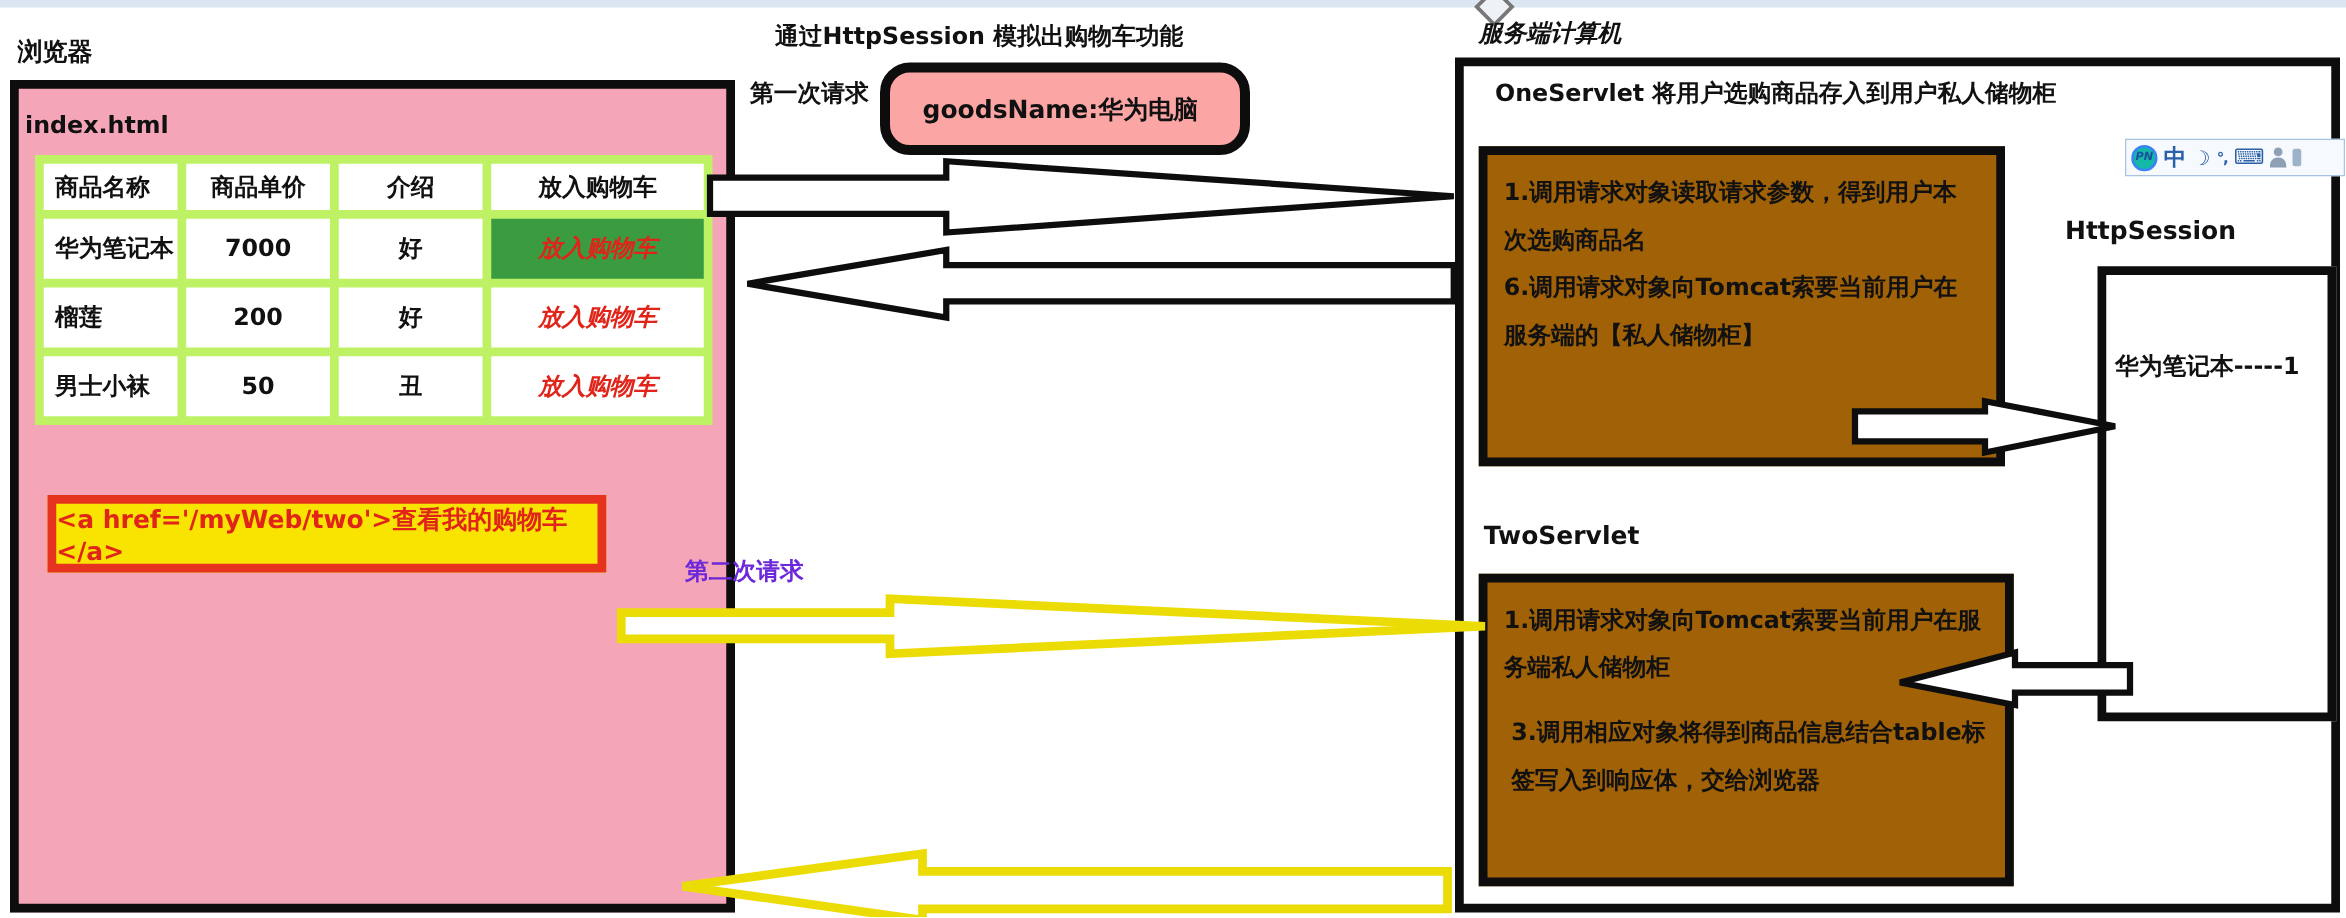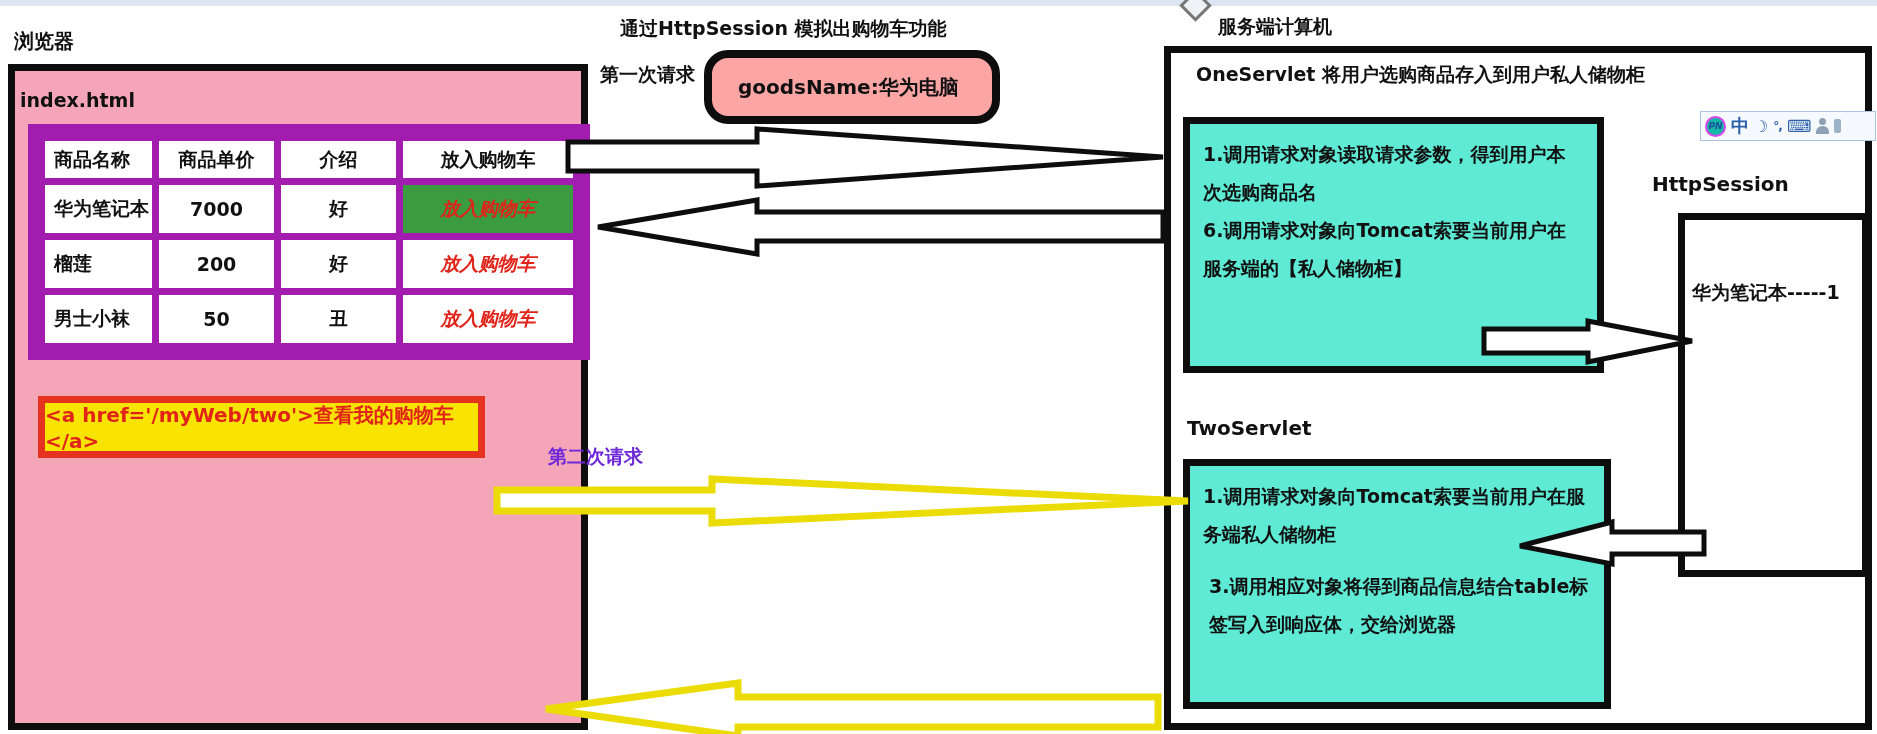--- a/index.html
+++ b/index.html
@@ -5,48 +5,48 @@
   html,body{margin:0;padding:0;background:#fff;}
   .canvas{
     position:relative;width:1877px;height:734px;background:#ffffff;overflow:hidden;
     font-family:"DejaVu Sans","Liberation Sans",sans-serif;font-weight:bold;color:#111;
   }
   .topstrip{position:absolute;left:0;top:0;width:1877px;height:6px;background:#dce6f3;}
   .abs{position:absolute;}
   .label{font-size:19px;white-space:nowrap;}
   
   .browser-box{left:8px;top:64px;width:580px;height:666px;background:#f4a6b8;border:7px solid #0d0d0d;box-sizing:border-box;}
-  .goods-grid{left:28px;top:124px;display:grid;grid-template-columns:107px 115px 115px 170px;grid-auto-rows:auto;background:#a21caf;gap:7px;padding:17px;}
+  .goods-grid{left:28px;top:124px;display:grid;grid-template-columns:107px 115px 115px 170px;grid-auto-rows:auto;background:#bef264;gap:7px;padding:7px;}
   .cell{background:#fff;font-size:19px;display:flex;align-items:center;justify-content:center;height:48px;}
   .cell.h{height:37px;}
   .cell.name{justify-content:flex-start;padding-left:9px;}
   .cell.action{color:#e02419;font-style:italic;}
   .cell.action.green{background:#3a9b41;}
   .cart-link{left:38px;top:396px;width:447px;height:62px;background:#f8e400;border:7px solid #e63320;box-sizing:border-box;
     display:flex;align-items:center;justify-content:center;color:#e02419;font-size:20px;}
   
   .main-title{left:620px;top:16px;}
   .req1{left:600px;top:62px;}
   .req2{left:548px;top:444px;color:#6d28d9;text-align:right;}
   .goods-box{left:704px;top:50px;width:296px;height:74px;background:#fca5a5;border:8px solid #0d0d0d;border-radius:24px;box-sizing:border-box;
     display:flex;align-items:center;padding-left:26px;font-size:20px;}
   
   .server-box{left:1164px;top:46px;width:708px;height:684px;background:#fff;border:7px solid #0d0d0d;box-sizing:border-box;}
-  .pinkpanel{background:#5eead4;border:7px solid #0d0d0d;box-sizing:border-box;padding:11px 13px;font-size:19px;line-height:38px;}
+  .pinkpanel{background:#a16207;border:7px solid #0d0d0d;box-sizing:border-box;padding:11px 13px;font-size:19px;line-height:38px;}
   .one-box{left:1183px;top:117px;width:421px;height:256px;}
   .two-box{left:1183px;top:459px;width:428px;height:250px;}
   .step3{margin-top:14px;padding-left:6px;}
   .session-box{left:1678px;top:213px;width:191px;height:364px;background:#fff;border:7px solid #0d0d0d;box-sizing:border-box;}
   .session-item{left:1692px;top:280px;font-size:19px;}
   .diamond{left:1184px;top:-6px;width:17px;height:17px;border:3px solid #777;background:#eef1f5;transform:rotate(45deg);}
   
   .ime{left:1700px;top:111px;width:176px;height:30px;background:#f6f9fd;border:1px solid #a9c3e0;box-sizing:border-box;
     display:flex;align-items:center;gap:5px;padding:0 4px;overflow:hidden;}
   .ime-ic{display:inline-flex;align-items:center;justify-content:center;color:#2b5fa8;font-weight:bold;}
-  .ime-logo{width:21px;height:21px;border:2px solid #d946ef;border-radius:50%;font-size:9px;font-style:italic;color:#1c4fa0;box-sizing:border-box;background:#14b8a6;}
+  .ime-logo{width:21px;height:21px;border:2px solid #3b82f6;border-radius:50%;font-size:9px;font-style:italic;color:#1c4fa0;box-sizing:border-box;background:#14b8a6;}
   .ime-zh{font-size:18px;}
   .ime-moon{font-size:16px;}
   .ime-punct{font-size:12px;letter-spacing:-1px;}
   .ime-kbd{font-size:17px;}
   .person{width:13px;height:16px;position:relative;}
   .person::before{content:"";position:absolute;left:3px;top:0;width:7px;height:7px;border-radius:50%;background:#8ea0b5;}
   .person::after{content:"";position:absolute;left:0;top:8px;width:13px;height:8px;border-radius:6px 6px 0 0;background:#8ea0b5;}
   .ime-part{width:7px;height:14px;background:#9db3c9;border-radius:2px;}
   svg.arrows{position:absolute;left:0;top:0;z-index:40;pointer-events:none;}
 </style>
@@ -83,21 +83,21 @@
   </div>
 
   <div class="abs cart-link">&lt;a href='/myWeb/two'&gt;查看我的购物车&lt;/a&gt;</div>
 
   <div class="abs label main-title">通过HttpSession 模拟出购物车功能</div>
   <div class="abs label req1">第一次请求</div>
   <div class="abs goods-box">goodsName:华为电脑</div>
   <div class="abs label req2">第二次请求</div>
 
   <div class="abs diamond"></div>
-  <div class="abs label" style="left:1218px;top:14px;">服务端计算机</div>
+  <div class="abs label" style="left:1183px;top:14px;font-style:italic;">服务端计算机</div>
   <div class="abs server-box"></div>
   <div class="abs label" style="left:1196px;top:62px;">OneServlet 将用户选购商品存入到用户私人储物柜</div>
 
   <div class="abs pinkpanel one-box">
     <div>1.调用请求对象读取请求参数，得到用户本次选购商品名</div>
     <div>6.调用请求对象向Tomcat索要当前用户在服务端的【私人储物柜】</div>
   </div>
 
   <div class="abs label" style="left:1187px;top:416px;font-size:20px;">TwoServlet</div>
   <div class="abs pinkpanel two-box">

